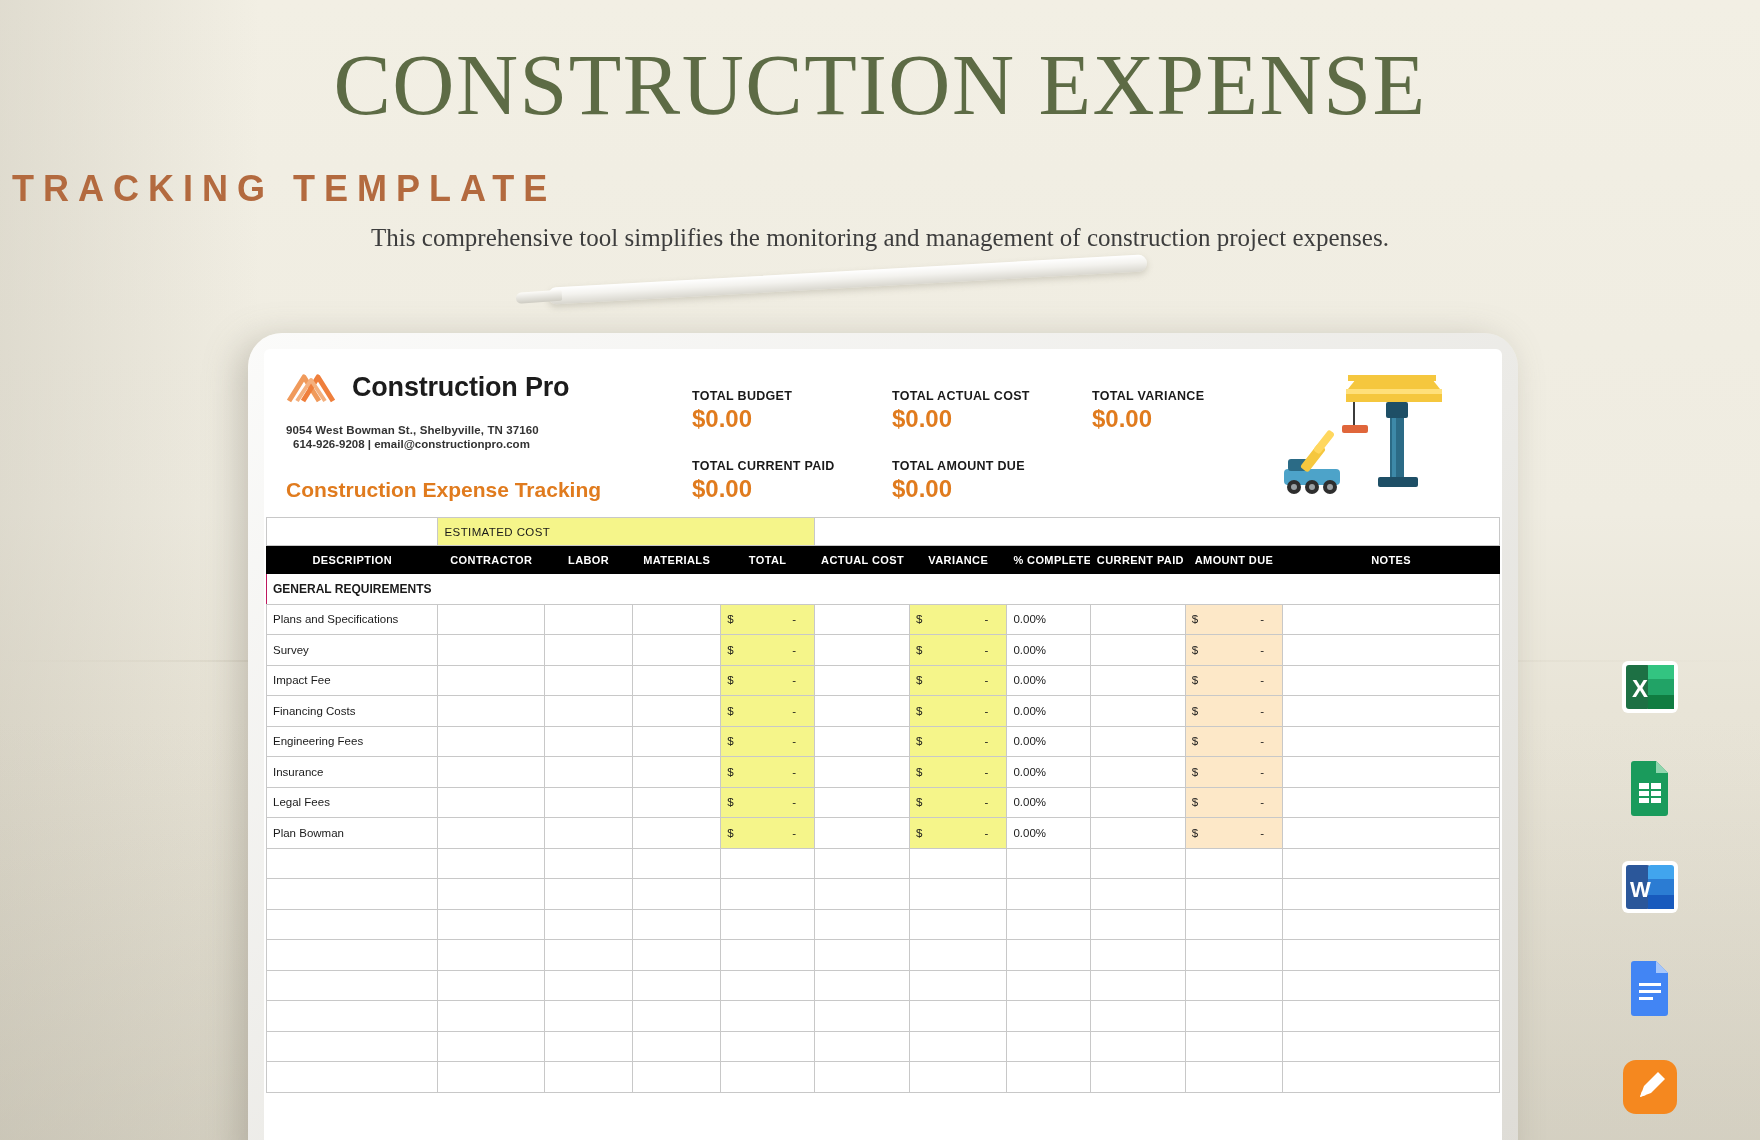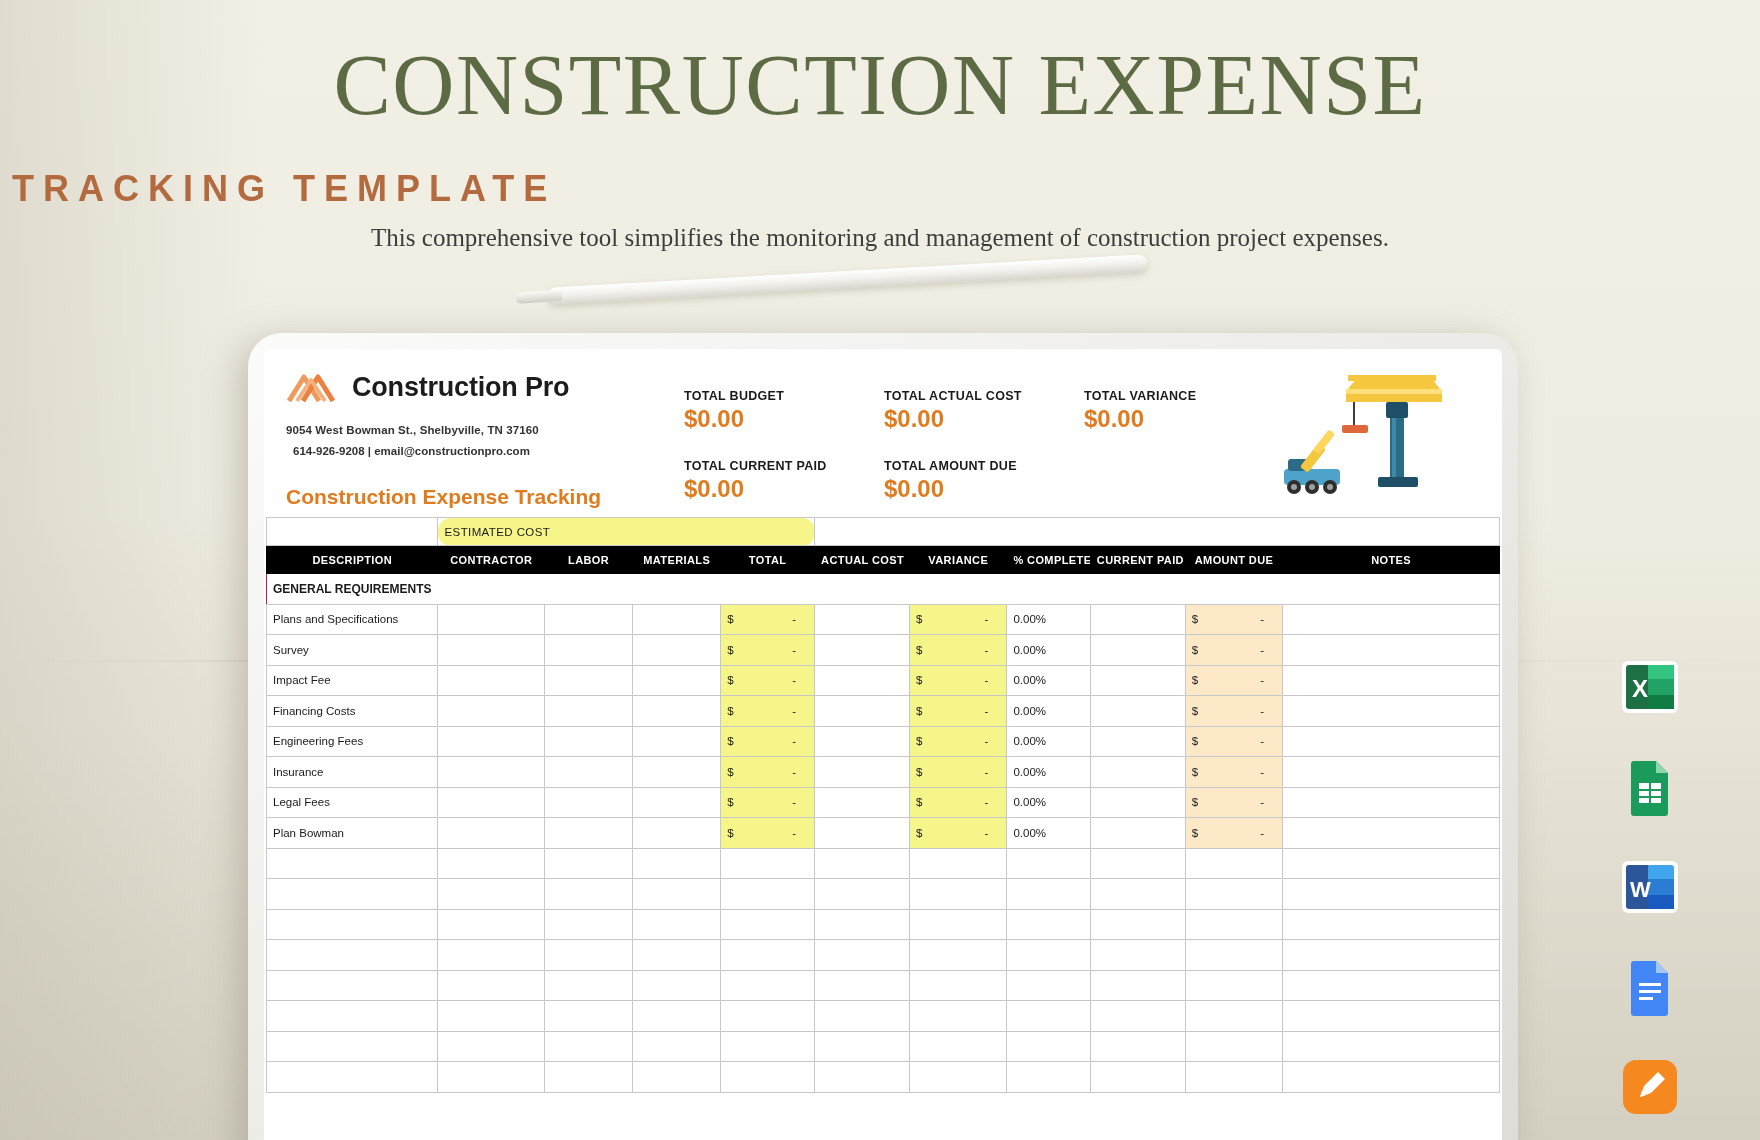--- a/index.html
+++ b/index.html
@@ -121,21 +121,20 @@
     position: relative;
   }
 
   
   .sheet-head {
     display: flex;
     padding: 18px 20px 0 22px;
     box-sizing: border-box;
     height: 168px;
     position: relative;
-    gap: 8px;
   }
   .brand-block { width: 380px; }
   .brand-row {
     display: flex;
     align-items: center;
     gap: 12px;
   }
   .logo { width: 54px; height: 40px; flex: none; }
   .brand-name {
     font-size: 27px;
@@ -144,21 +143,21 @@
     letter-spacing: -0.2px;
   }
   .brand-addr {
     margin-top: 17px;
     font-size: 11.5px;
     color: #333;
     font-weight: 600;
     letter-spacing: 0.1px;
   }
   .brand-contact {
-    margin-top: 9px;
+    margin-top: 2px;
     font-size: 11.5px;
     color: #333;
     font-weight: 600;
     padding-left: 7px;
   }
   .sheet-title {
     margin-top: 28px;
     font-size: 21px;
     font-weight: 700;
     color: #e07b1e;
@@ -215,21 +214,20 @@
   .row-estimate td {
     border: 1px solid #c8c8c8;
     height: 28px;
   }
   .est-band {
     background: #f5f58a;
     text-align: center;
     font-weight: 700;
     font-size: 11.5px;
     letter-spacing: 0.4px;
-    border-radius: 13px;
   }
   .hdr td {
     background: #000000;
     color: #ffffff;
     text-align: center;
     font-weight: 700;
     font-size: 11px;
     letter-spacing: 0.4px;
     border: 1px solid #000;
     height: 28px;

